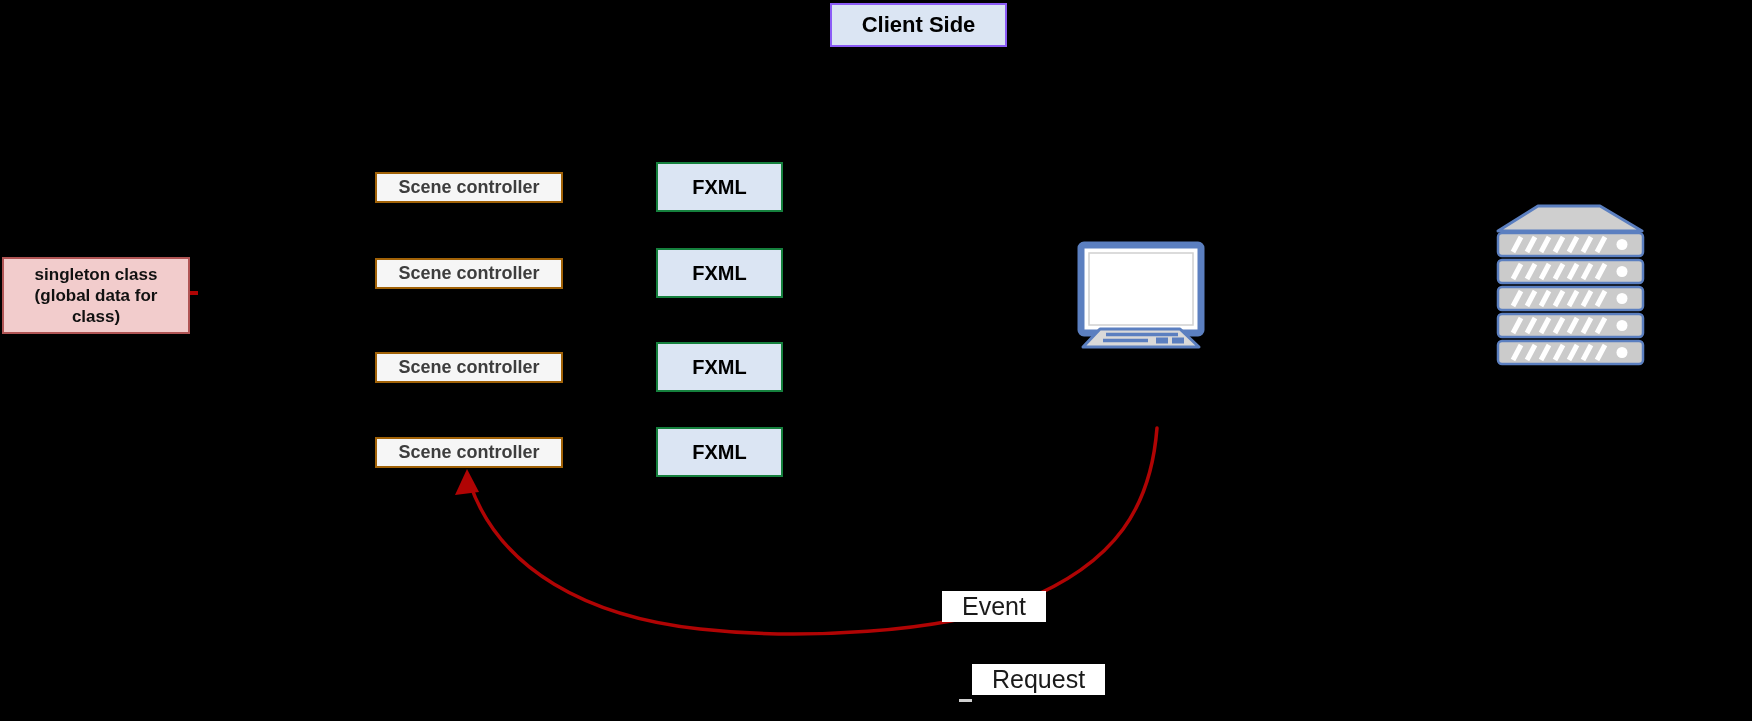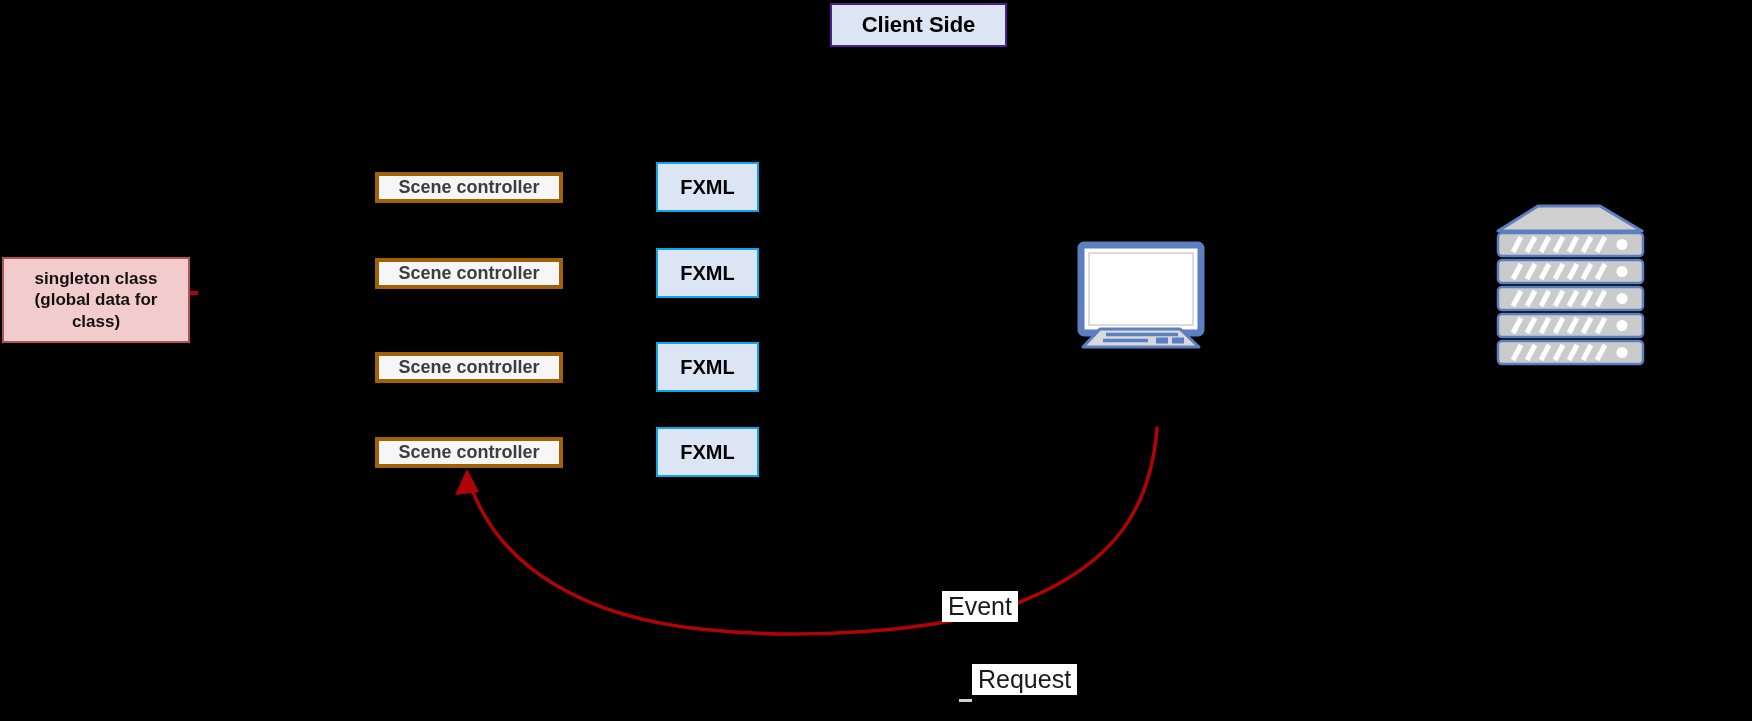--- a/index.html
+++ b/index.html
@@ -2,32 +2,32 @@
 <html><head>
 <meta charset="utf-8">
 <style>
   html,body{margin:0;padding:0;background:#000;}
   body{width:1752px;height:721px;position:relative;overflow:hidden;
        font-family:"Liberation Sans", sans-serif;}
   .stage{position:absolute;left:0;top:0;width:1752px;height:721px;}
   .box{position:absolute;display:flex;align-items:center;justify-content:center;
        box-sizing:border-box;z-index:2;}
   .client{left:830px;top:3px;width:177px;height:44px;background:#dbe5f3;
-          border:2px solid #4c1d95;font-weight:bold;font-size:22px;color:#000;}
-  .singleton{left:2px;top:257px;width:188px;height:86px;background:#f2cccc;
+          border:2px solid #8b5cf6;font-weight:bold;font-size:22px;color:#000;}
+  .singleton{left:2px;top:257px;width:188px;height:77px;background:#f2cccc;
           border:2px solid #b05454;font-weight:bold;font-size:17px;color:#111;
           text-align:right;flex-direction:column;line-height:1.25;}
   .sc{left:375px;width:188px;height:31px;background:#f6f6f6;
-      border:4px solid #a16207;font-weight:bold;font-size:18px;color:#3d3d3d;}
-  .fxml{left:656px;width:103px;height:50px;background:#dbe5f3;
-      border:2px solid #0ea5e9;font-weight:bold;font-size:20px;color:#000;}
+      border:2px solid #a16207;font-weight:bold;font-size:18px;color:#3d3d3d;}
+  .fxml{left:656px;width:127px;height:50px;background:#dbe5f3;
+      border:2px solid #15803d;font-weight:bold;font-size:20px;color:#000;}
   .sc1{top:172px}.sc2{top:258px}.sc3{top:352px}.sc4{top:437px}
   .fx1{top:162px}.fx2{top:248px}.fx3{top:342px}.fx4{top:427px}
   .lbl{position:absolute;background:#ffffff;color:#1a1a1a;font-size:25px;
-       padding:1px 6px;z-index:3;line-height:1.15;}
+       padding:1px 20px;z-index:3;line-height:1.15;}
   .lbl-event{left:942px;top:591px;}
   .lbl-request{left:972px;top:664px;}
   .dash{position:absolute;left:959px;top:699px;width:13px;height:3px;
         background:#cfcfcf;z-index:1;}
   .red-stub{position:absolute;left:190px;top:291px;width:8px;height:4px;
         background:#b00404;z-index:1;}
   svg.overlay{position:absolute;left:0;top:0;z-index:1;}
 </style>
 </head>
 <body>

